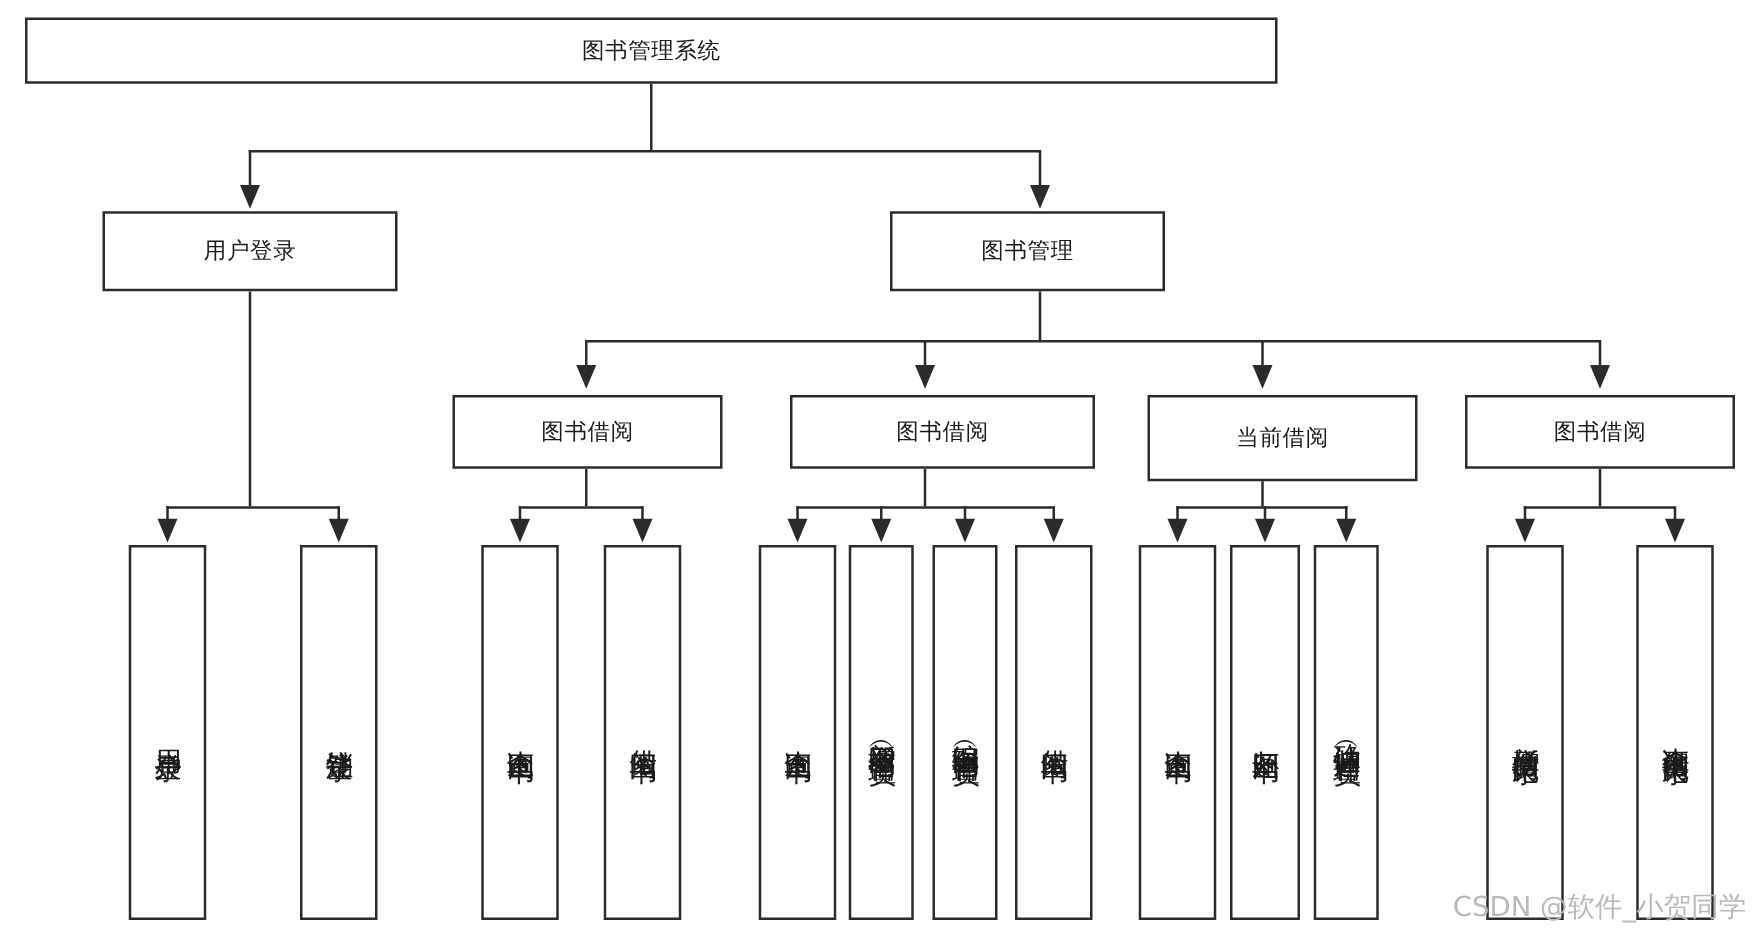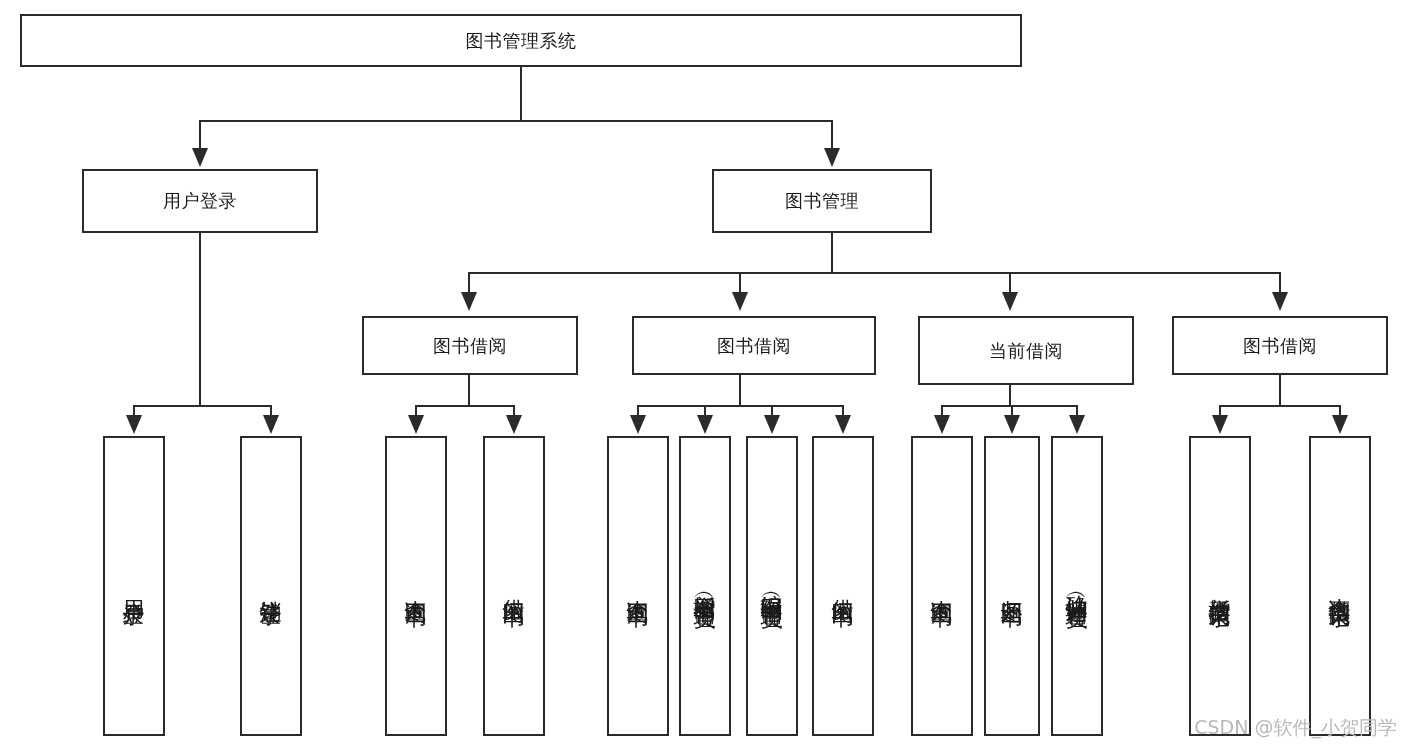--- a/index.html
+++ b/index.html
@@ -79,21 +79,21 @@
     border-right: 8px solid transparent;
     border-top: 19px solid #2b2b2b;
     z-index: 2;
   }
 
   
   #watermark {
     position: absolute;
     right: 8px;
     bottom: 6px;
-    font-size: 19px;
+    font-size: 22px;
     color: #b9b9b9;
     white-space: nowrap;
     z-index: 5;
     font-family: "DejaVu Sans", "Liberation Sans", sans-serif;
   }
 </style>
 </head>
 <body>
 
 <div id="canvas">

